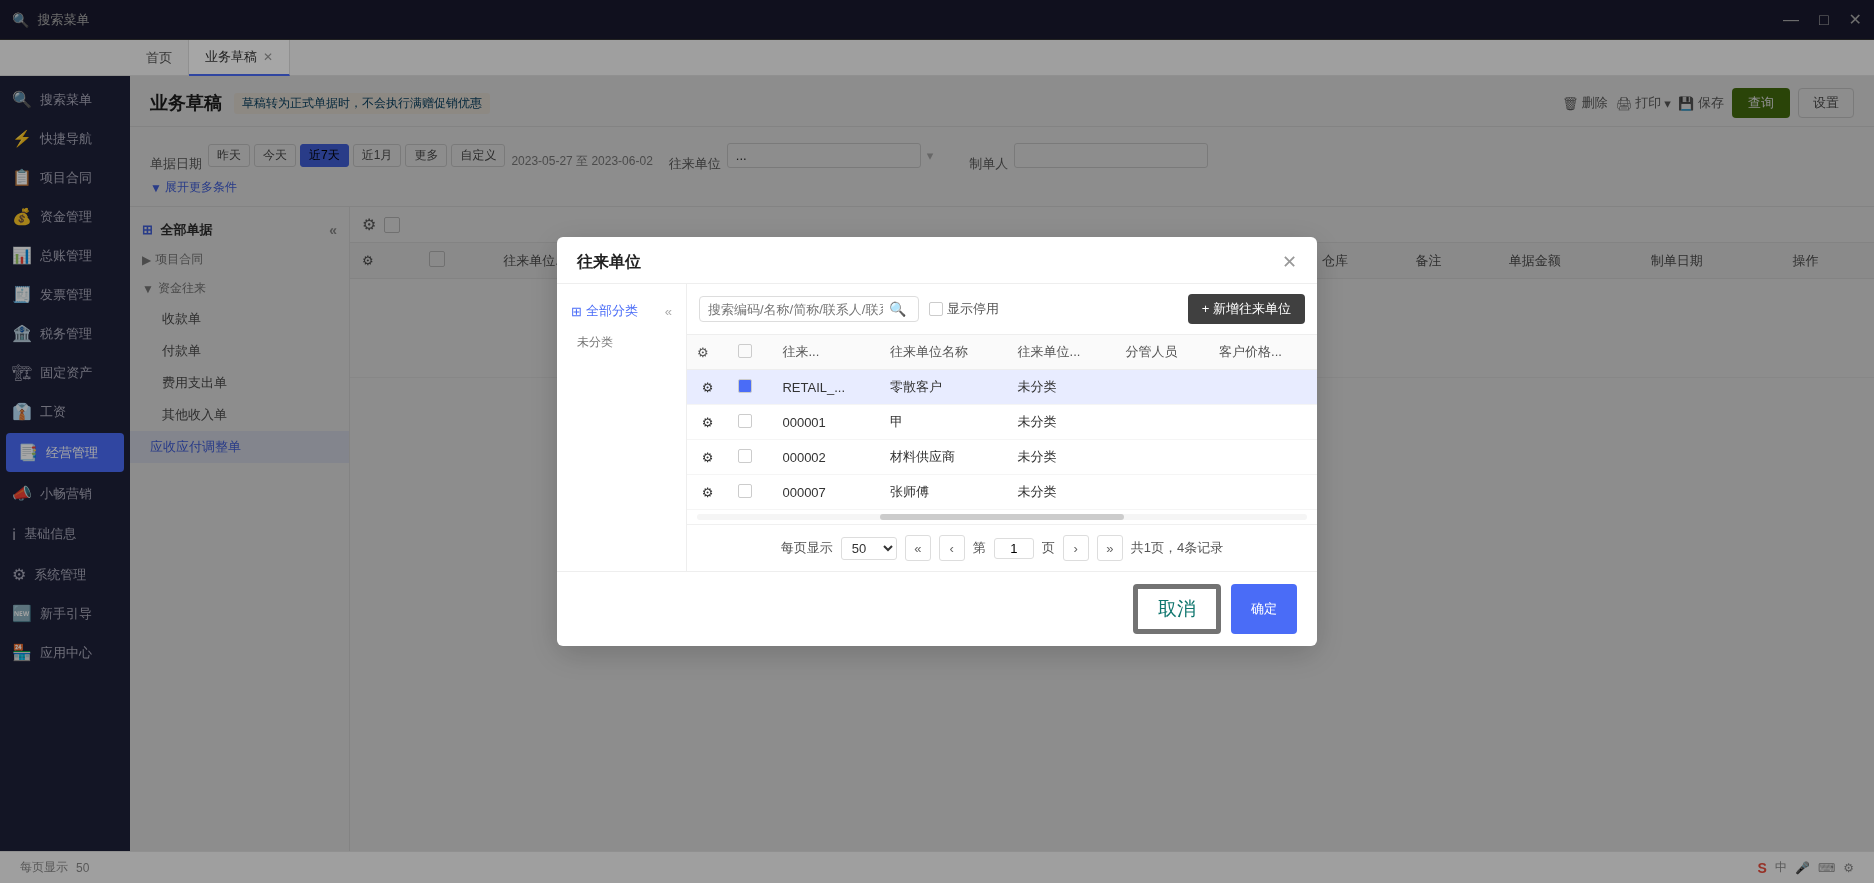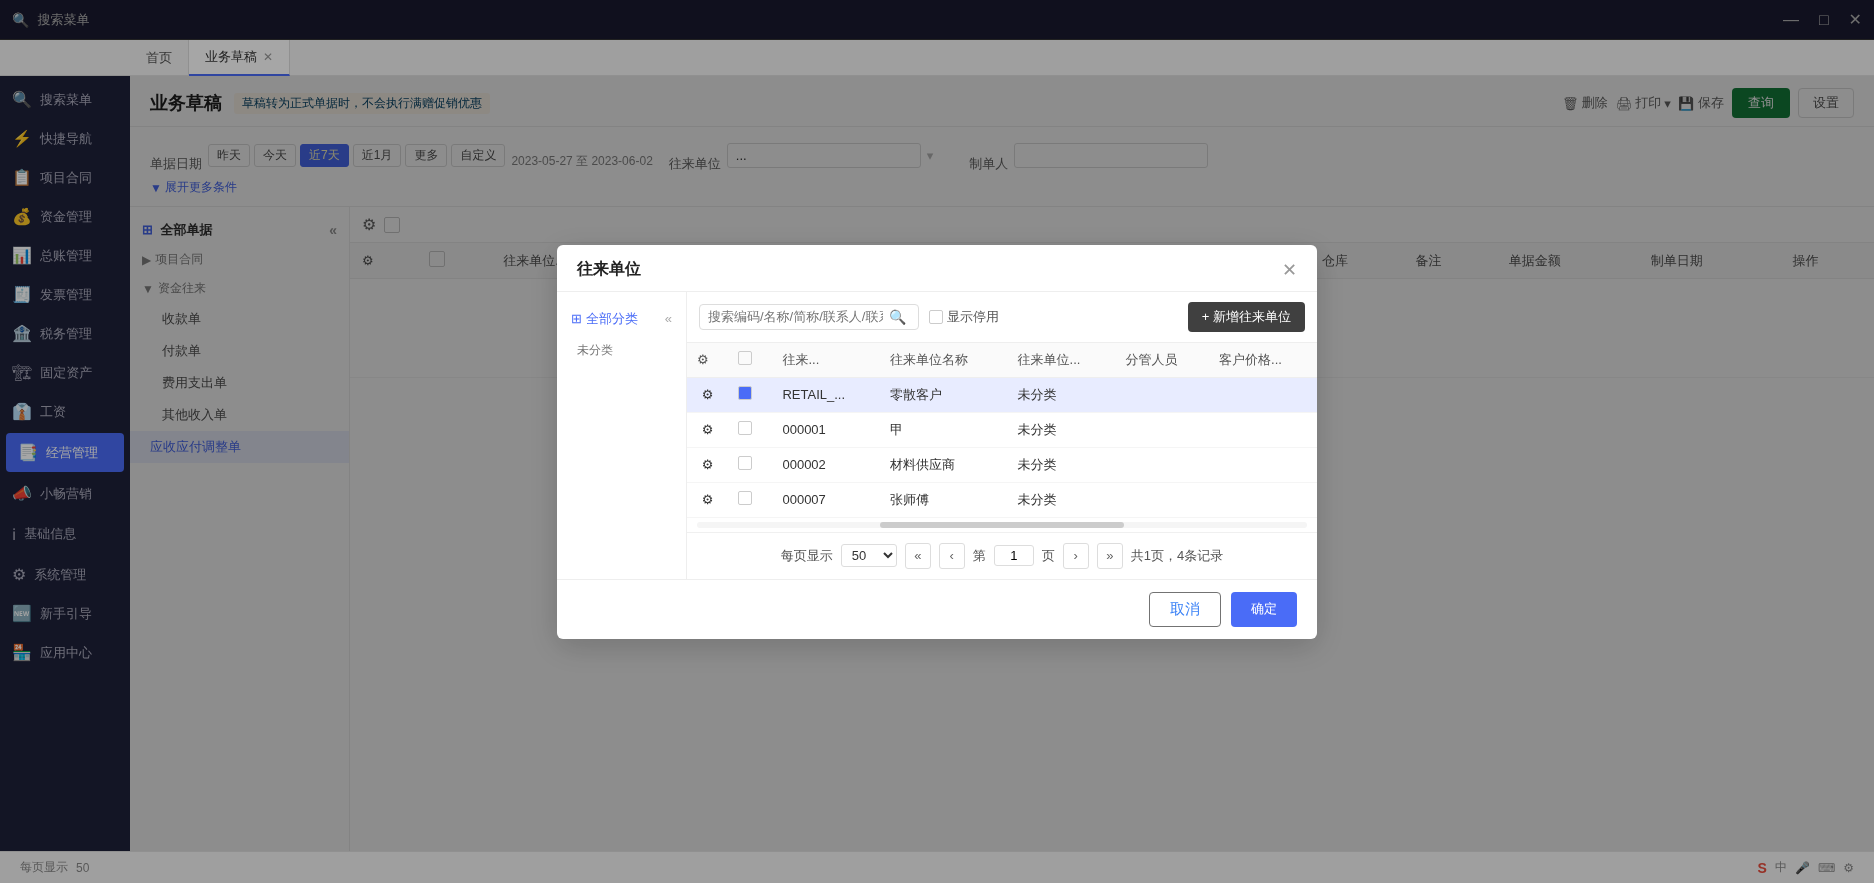--- a/index.html
+++ b/index.html
@@ -94,21 +94,21 @@
       justify-content: space-between;
     }
     .page-header-left { display: flex; align-items: center; gap: 12px; }
     .page-title { font-size: 18px; font-weight: 600; color: #222; }
     .page-subtitle { font-size: 12px; color: #0c4a6e; background: #fff8ee; padding: 2px 8px; border-radius: 3px; }
     .page-header-right { display: flex; align-items: center; gap: 8px; }
     .btn-delete { color: #666; font-size: 13px; cursor: pointer; display: flex; align-items: center; gap: 3px; }
     .btn-print { color: #666; font-size: 13px; cursor: pointer; display: flex; align-items: center; gap: 3px; }
     .btn-save { color: #666; font-size: 13px; cursor: pointer; display: flex; align-items: center; gap: 3px; }
     .btn-query {
-      background: #15803d;
+      background: #4d7c0f;
       color: #fff;
       border: none;
       padding: 6px 16px;
       border-radius: 4px;
       font-size: 13px;
       cursor: pointer;
     }
     .btn-settings {
       background: #fff;
       color: #555;
@@ -136,21 +136,21 @@
       padding: 2px 8px;
       border: 1px solid #ddd;
       border-radius: 3px;
       font-size: 12px;
       cursor: pointer;
       color: #555;
       background: #fff;
     }
     .date-btn.active {
       background: #4a6cf7;
-      color: #fef9c3;
+      color: #000000;
       border-color: #4a6cf7;
     }
     .date-text { font-size: 12px; color: #888; margin-top: 12px; }
     .expand-more { color: #4a6cf7; font-size: 12px; cursor: pointer; display: flex; align-items: center; gap: 3px; }
 
     
     .table-section {
       display: flex;
       flex: 1;
       overflow: hidden;
@@ -396,25 +396,25 @@
     }
     .modal-footer {
       padding: 12px 20px;
       display: flex;
       justify-content: flex-end;
       gap: 10px;
       border-top: 1px solid #eee;
     }
     .btn-cancel {
       padding: 7px 20px;
-      border: 1px solid #737373;
+      border: 5px solid #737373;
       border-radius: 4px;
       background: #fff;
-      color: #3b82f6;
-      font-size: 15px;
+      color: #0f766e;
+      font-size: 19px;
       cursor: pointer;
     }
     .btn-confirm {
       padding: 7px 20px;
       border: none;
       border-radius: 4px;
       background: #4a6cf7;
       color: #fff;
       font-size: 13px;
       cursor: pointer;

